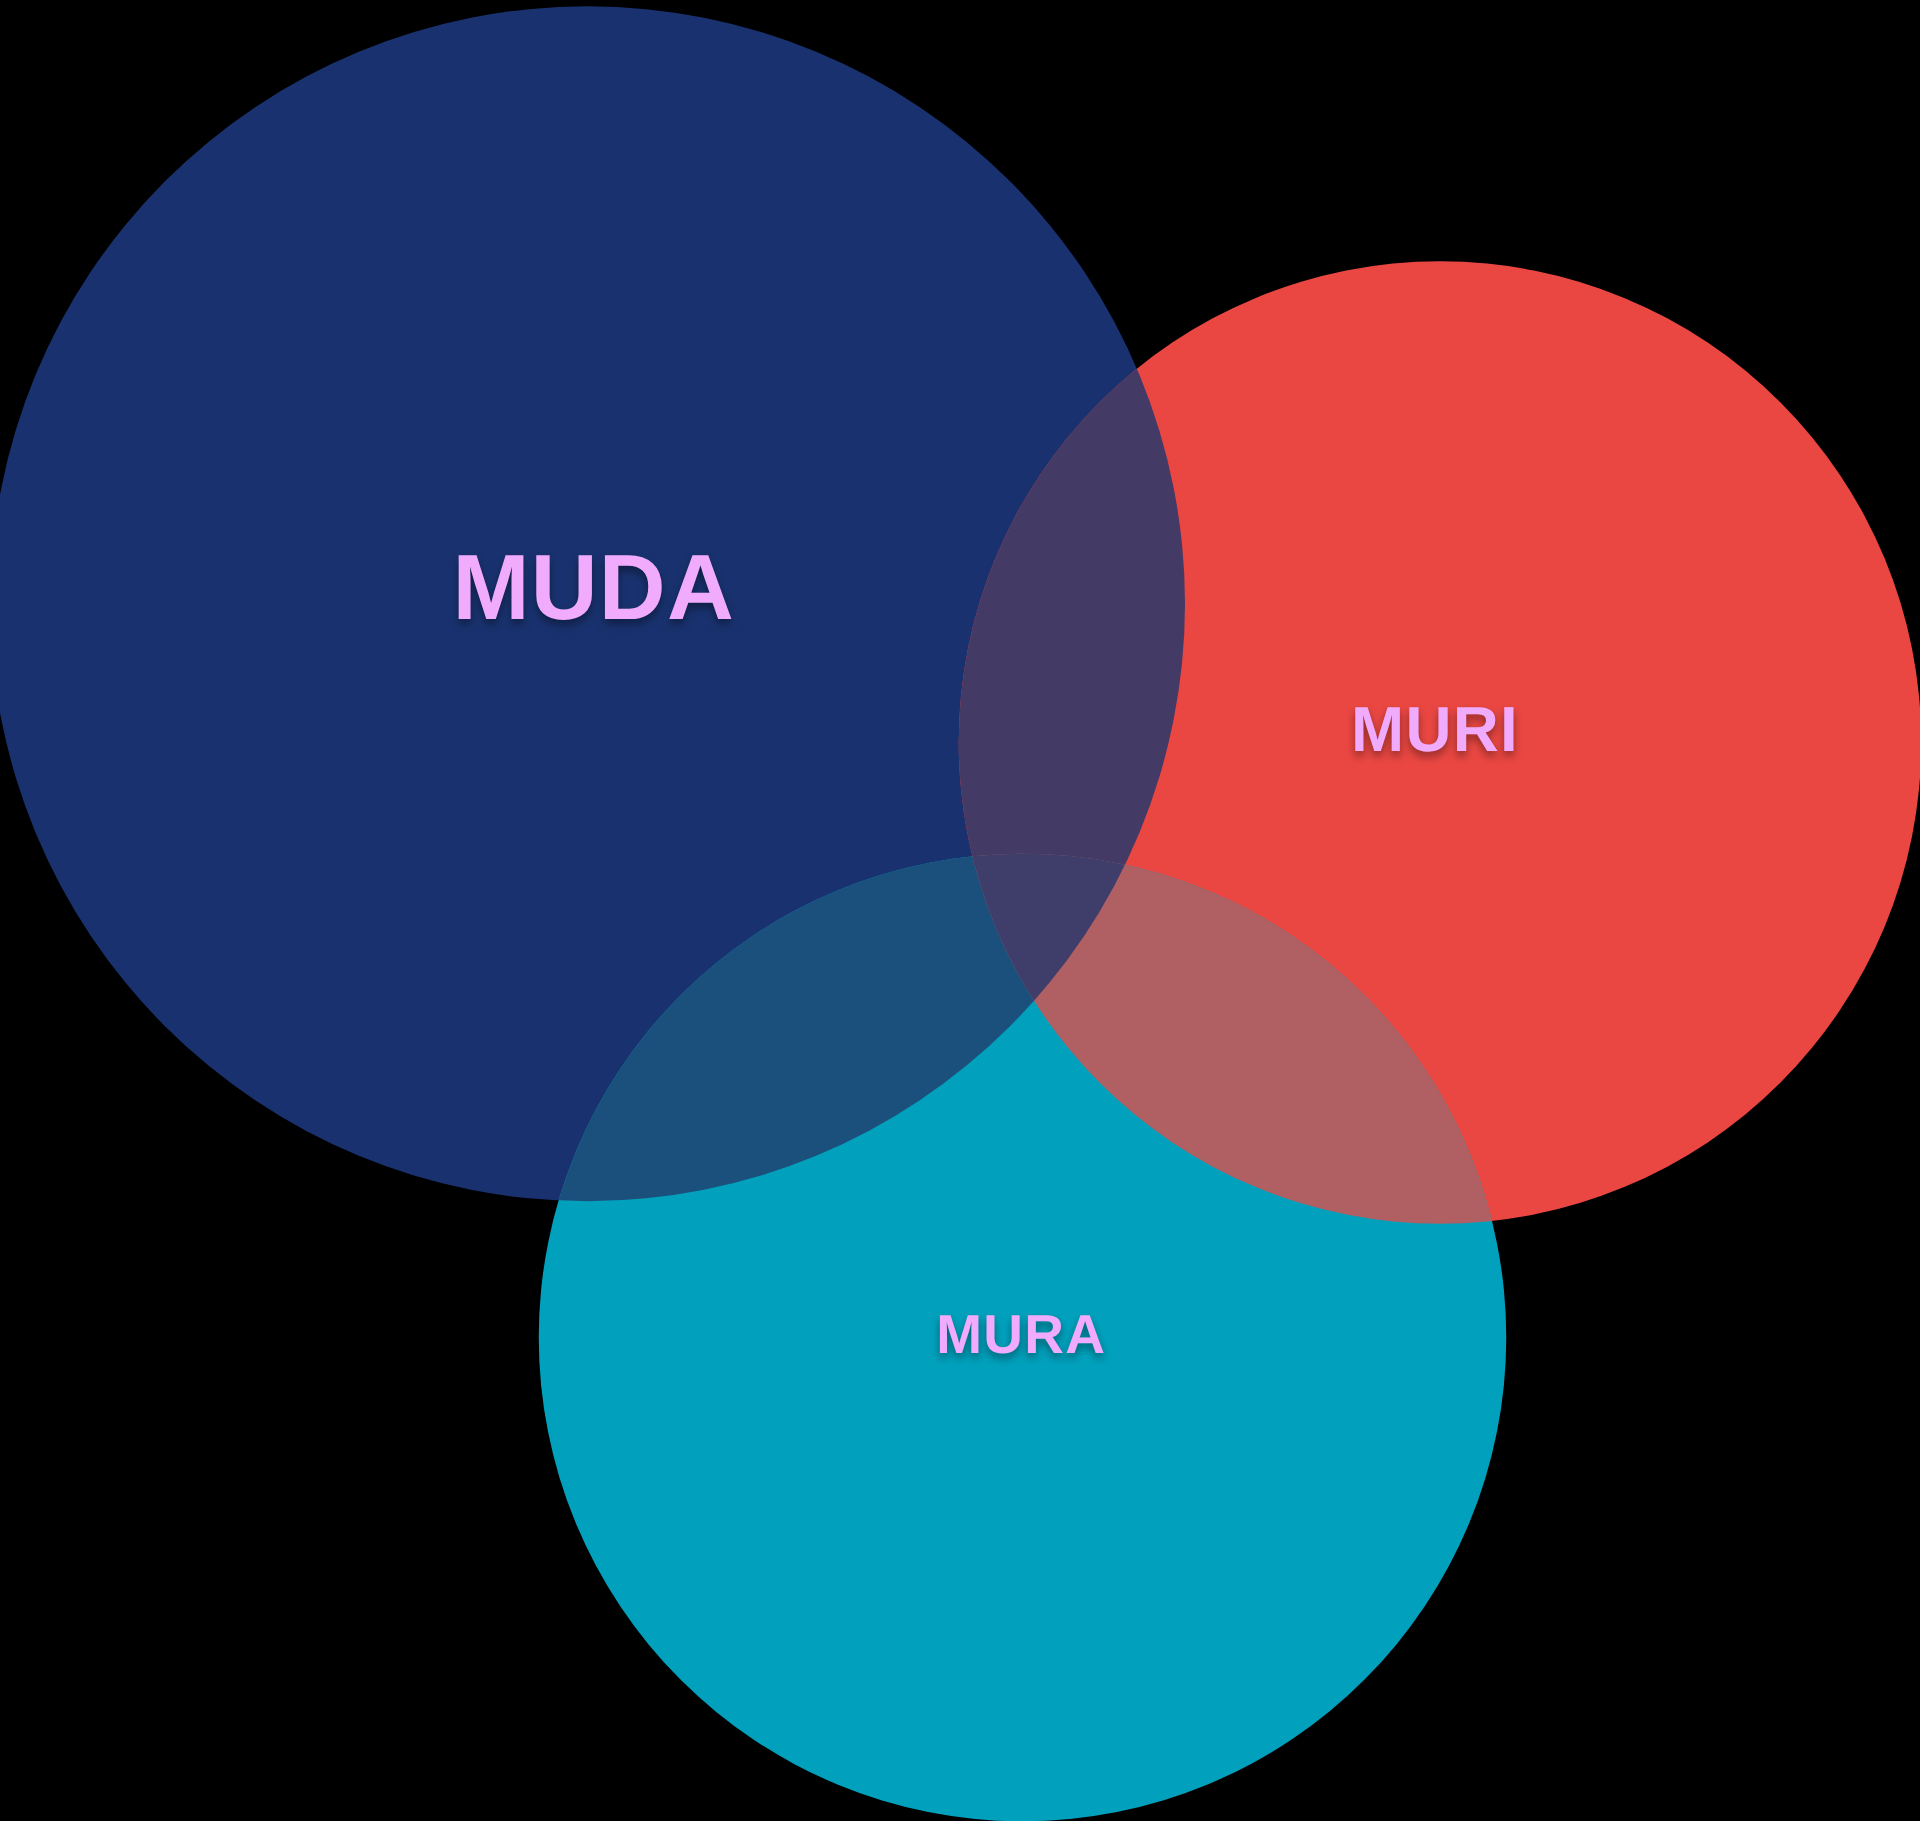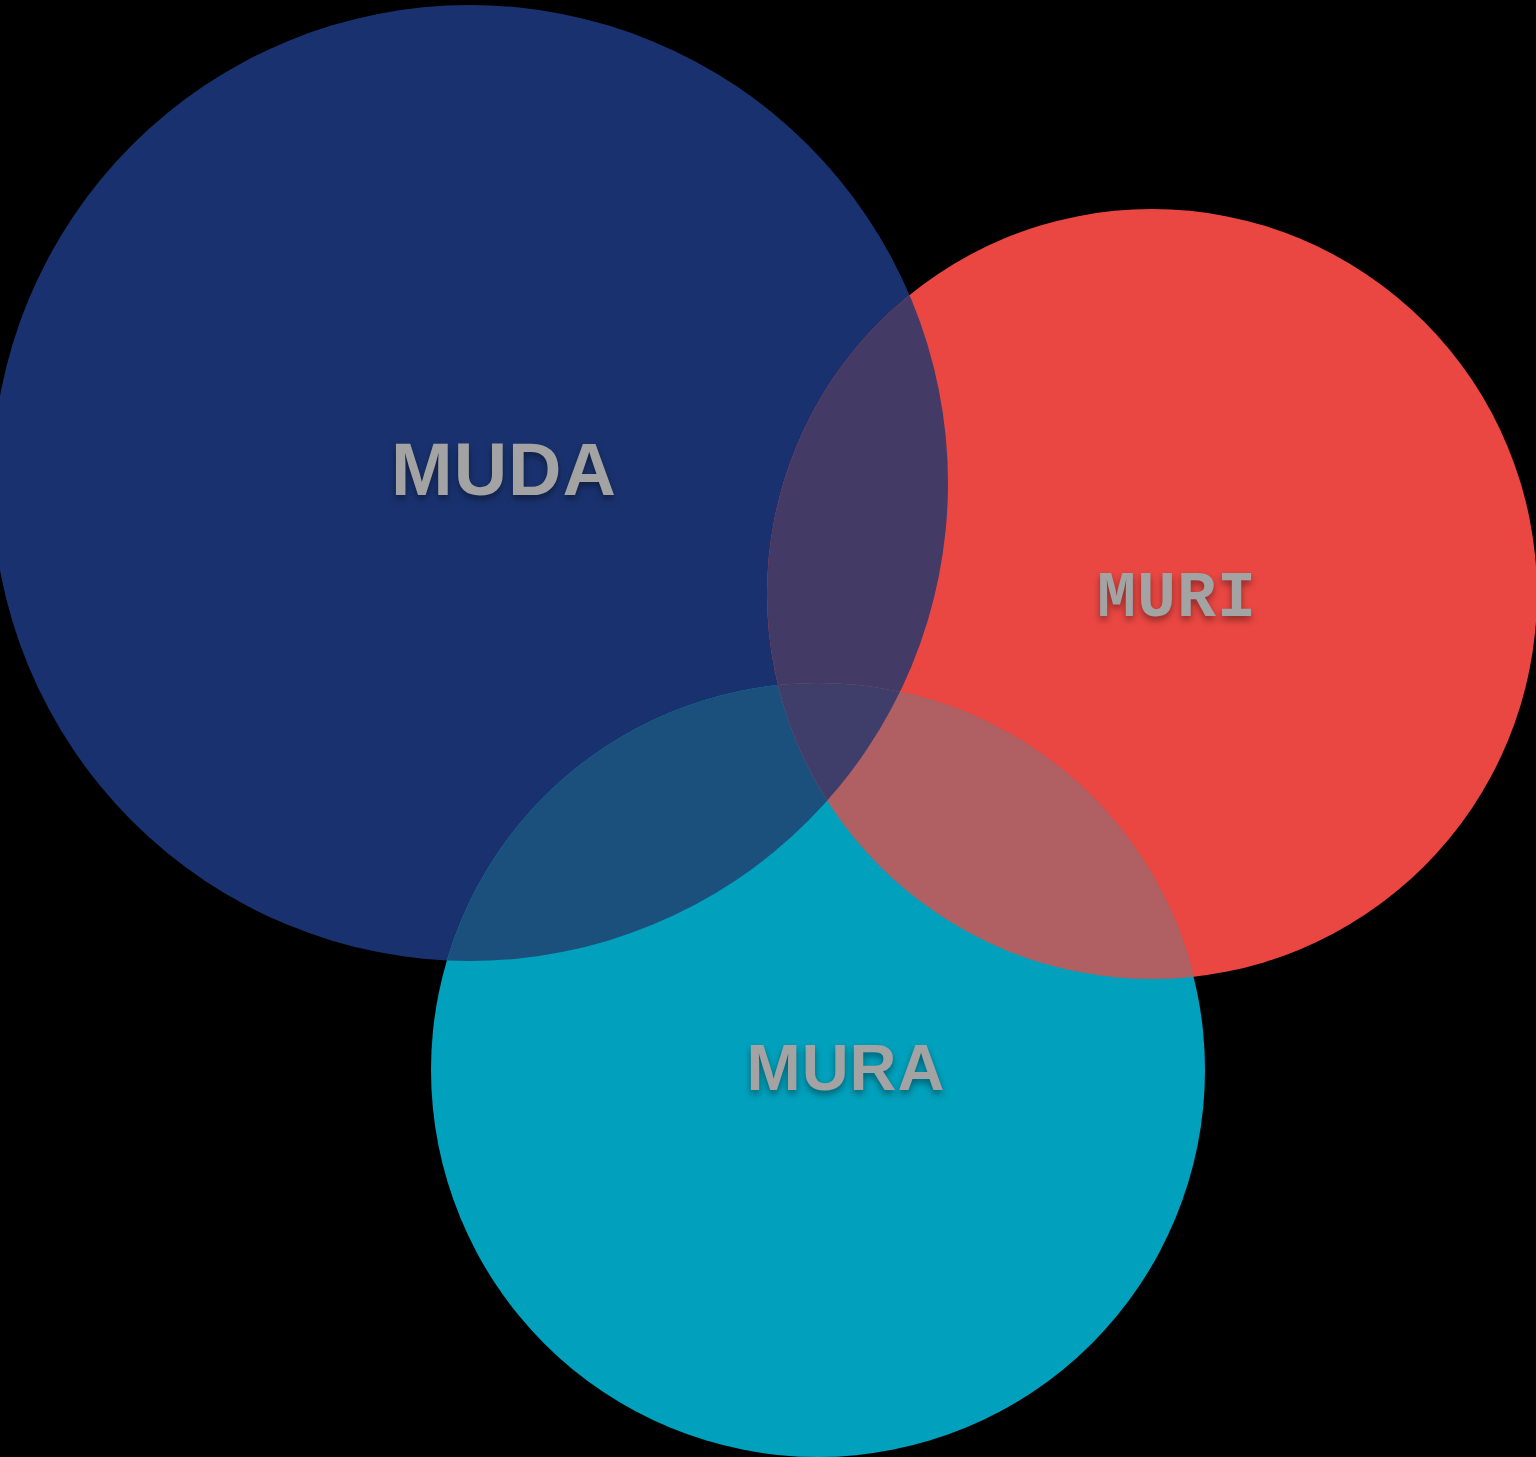--- a/index.html
+++ b/index.html
@@ -17,43 +17,41 @@
   #venn-svg {
     position: absolute;
     left: 0;
     top: 0;
     display: block;
   }
   .label {
     position: absolute;
     transform: translate(-50%, -50%);
     text-align: right;
-    color: #a3a3a3;
+    color: #f0abfc;
     font-weight: 700;
     letter-spacing: 1px;
     text-shadow: 0 4px 7px rgba(0,0,0,0.40);
     white-space: nowrap;
     user-select: none;
-    margin-left: 29px;
   }
   .label .term, .label .meaning { display: block; }
   #muda-label {
     left: 475px; top: 470px;
     font-size: 74px;
     line-height: 1.23;
   }
   #muri-label {
-    left: 1148px; top: 599px;
-    font-size: 65px;
+    left: 1148px; top: 584px;
+    font-size: 51px;
     line-height: 1.11;
-    font-family: Liberation Mono, monospace;
   }
   #mura-label {
     left: 817px; top: 1068px;
-    font-size: 65px;
+    font-size: 44px;
     line-height: 1.12;
   }
 </style>
 </head>
 <body>
 
 <div id="canvas">
 
   <svg id="venn-svg" width="1536" height="1457" viewBox="0 0 1536 1457">
     <defs>

